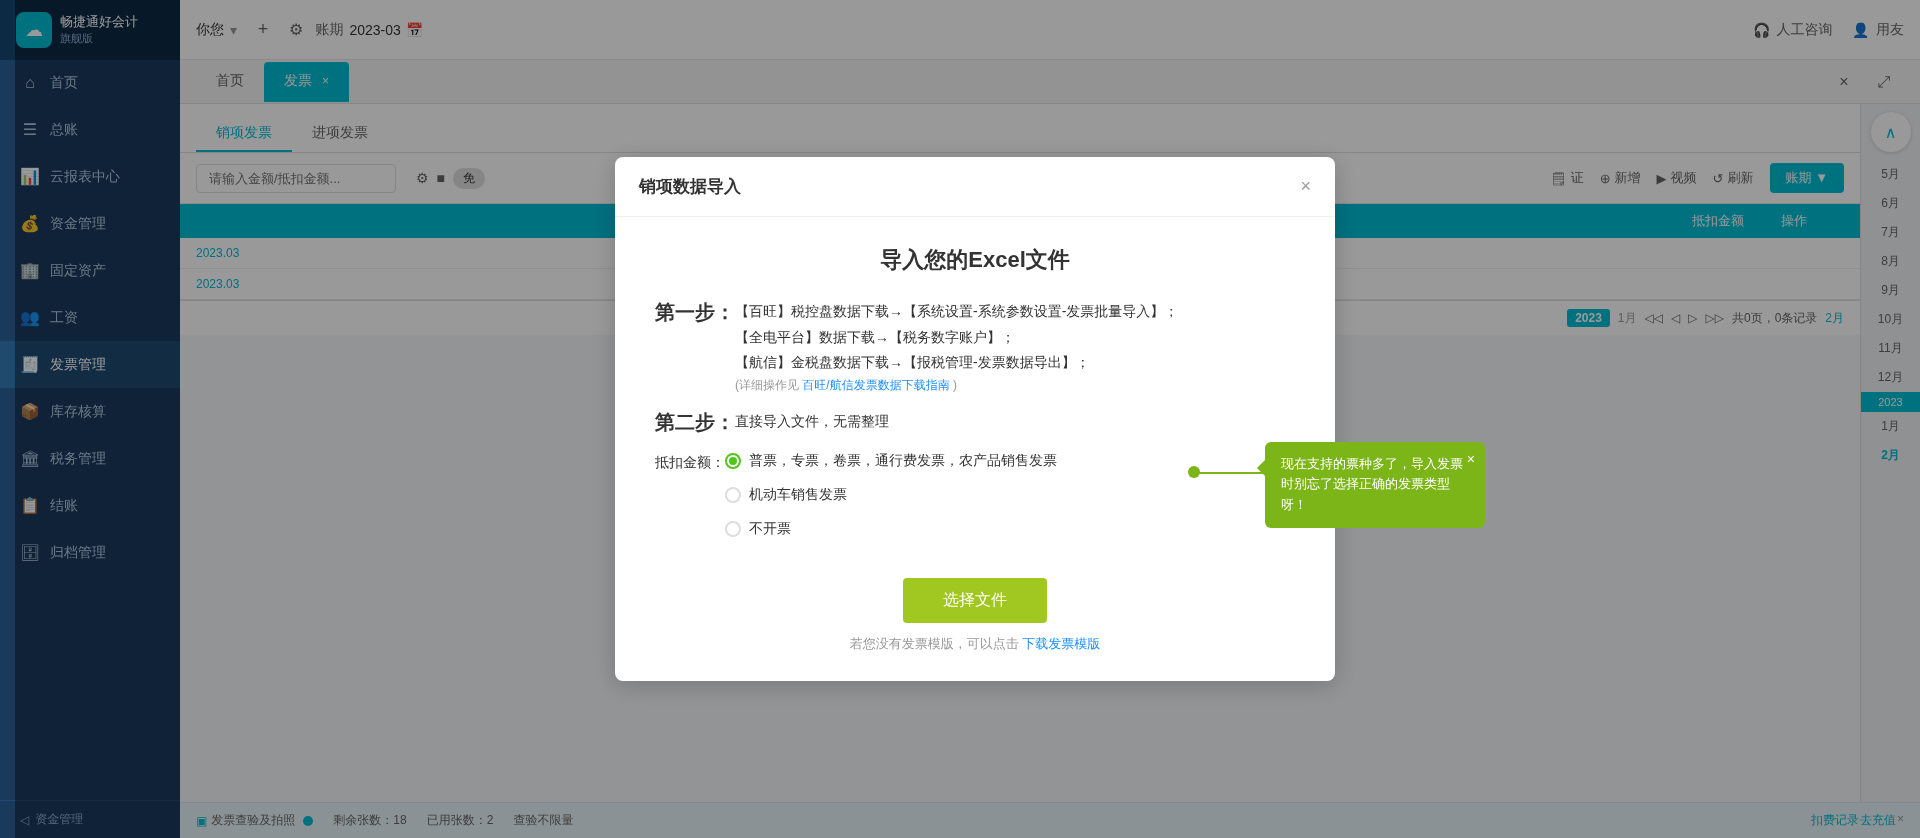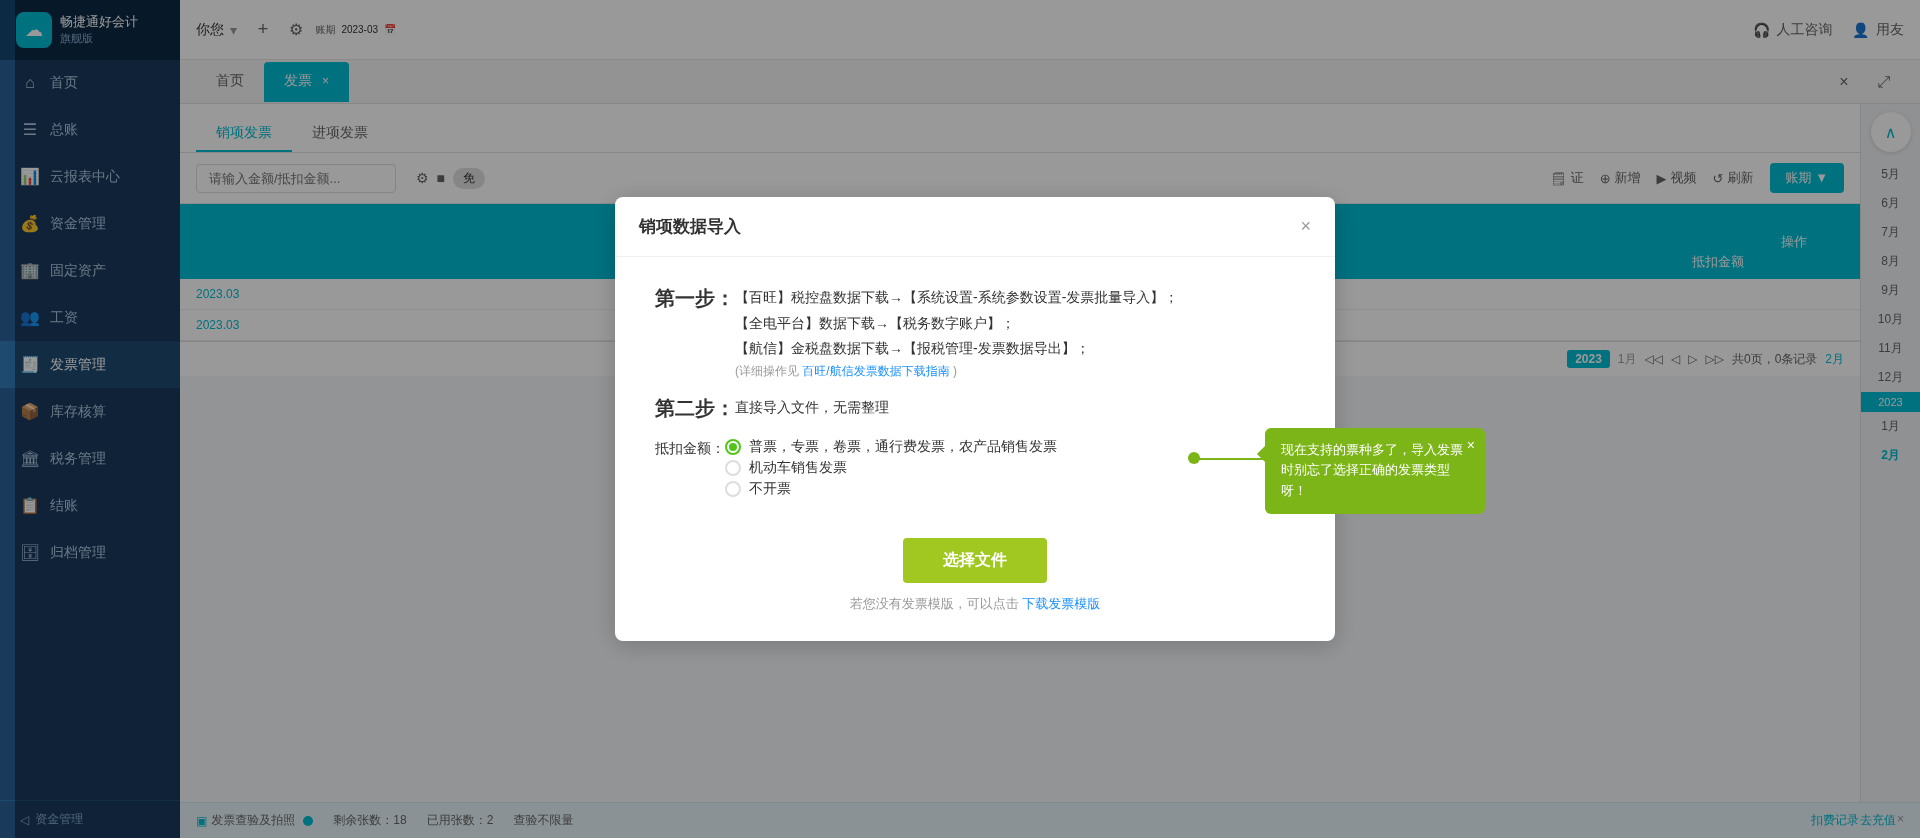--- a/index.html
+++ b/index.html
@@ -22,21 +22,21 @@
 
     
     .main-area { flex: 1; display: flex; flex-direction: column; overflow: hidden; }
 
     
     .topbar { height: 60px; background: #fff; display: flex; align-items: center; padding: 0 16px; border-bottom: 1px solid #e8e8e8; gap: 12px; }
     .topbar-company { display: flex; align-items: center; gap: 6px; color: #333; font-size: 14px; cursor: pointer; }
     .topbar-company-arrow { color: #999; }
     .topbar-add { color: #666; font-size: 18px; cursor: pointer; width: 28px; text-align: center; }
     .topbar-gear { color: #666; font-size: 16px; cursor: pointer; }
-    .topbar-period { display: flex; align-items: center; gap: 6px; color: #333; font-size: 10px; }
+    .topbar-period { display: flex; align-items: center; gap: 6px; color: #333; font-size: 14px; }
     .topbar-period-label { color: #666; }
     .topbar-period-icon { color: #00bcd4; }
     .topbar-right { margin-left: auto; display: flex; align-items: center; gap: 20px; }
     .topbar-consult { display: flex; align-items: center; gap: 6px; color: #666; cursor: pointer; }
     .topbar-user { display: flex; align-items: center; gap: 6px; color: #666; cursor: pointer; }
 
     
     .tabbar { height: 44px; background: #f5f5f5; display: flex; align-items: center; padding: 0 16px; border-bottom: 1px solid #e0e0e0; gap: 0; }
     .tab { padding: 10px 20px; cursor: pointer; color: #666; font-size: 14px; display: flex; align-items: center; gap: 6px; border-bottom: 2px solid transparent; }
     .tab.active { color: #fff; background: #00bcd4; border-radius: 4px 4px 0 0; }
@@ -58,21 +58,21 @@
     .toolbar { display: flex; align-items: center; padding: 10px 16px; background: #fff; gap: 20px; border-bottom: 1px solid #e8e8e8; }
     .toolbar-search { border: 1px solid #ddd; border-radius: 4px; padding: 6px 12px; color: #999; font-size: 13px; width: 200px; outline: none; }
     .toolbar-actions { margin-left: auto; display: flex; align-items: center; gap: 16px; }
     .toolbar-action { display: flex; align-items: center; gap: 4px; color: #666; cursor: pointer; font-size: 13px; }
     .toolbar-btn-teal { background: #00bcd4; color: #fff; padding: 6px 16px; border-radius: 4px; font-size: 13px; cursor: pointer; border: none; }
 
     
     .table-header { display: flex; align-items: center; padding: 8px 16px; background: #00bcd4; color: #fff; font-size: 13px; }
     .table-col { flex: 1; }
     .table-col-ops { width: 100px; text-align: center; }
-    .table-col-amount { width: 120px; text-align: right; margin-top: 41px; }
+    .table-col-amount { width: 120px; text-align: right; }
 
     
     .right-panel { width: 60px; background: #f0f2f5; border-left: 1px solid #e0e0e0; display: flex; flex-direction: column; align-items: center; padding-top: 8px; }
     .right-panel-btn { width: 40px; height: 40px; background: #fff; border-radius: 50%; display: flex; align-items: center; justify-content: center; color: #00bcd4; font-size: 16px; cursor: pointer; margin-bottom: 8px; box-shadow: 0 1px 4px rgba(0,0,0,0.15); }
     .right-year-list { display: flex; flex-direction: column; align-items: center; gap: 0; width: 100%; }
     .right-month { padding: 6px 0; text-align: center; color: #666; font-size: 12px; cursor: pointer; width: 100%; }
     .right-month.active { background: #00bcd4; color: #fff; }
     .right-month.highlight { color: #00bcd4; font-weight: bold; }
     .window-btn { width: 40px; height: 44px; display: flex; align-items: center; justify-content: center; color: #666; cursor: pointer; font-size: 16px; }
 
@@ -98,27 +98,27 @@
     .modal-close { color: #999; font-size: 18px; cursor: pointer; }
     .modal-body { padding: 28px 40px; }
     .modal-big-title { text-align: center; font-size: 22px; font-weight: 600; color: #333; margin-bottom: 24px; }
     .step-row { display: flex; margin-bottom: 12px; }
     .step-label { color: #333; font-size: 20px; font-weight: 700; white-space: nowrap; min-width: 70px; }
     .step-content { color: #333; font-size: 14px; line-height: 1.8; }
     .step-link { color: #1890ff; text-decoration: none; }
     .step-hint { color: #999; font-size: 12px; }
     .ticket-row { display: flex; align-items: flex-start; margin-bottom: 12px; }
     .ticket-label { min-width: 70px; color: #333; font-size: 14px; font-weight: 500; padding-top: 2px; }
-    .ticket-options { display: flex; flex-direction: column; gap: 3px; }
+    .ticket-options { display: flex; flex-direction: column; gap: 16px; }
     .radio-option { display: flex; align-items: center; gap: 8px; font-size: 14px; color: #333; cursor: pointer; }
     .radio-circle { width: 16px; height: 16px; border-radius: 50%; border: 2px solid #ddd; display: flex; align-items: center; justify-content: center; flex-shrink: 0; }
     .radio-circle.selected { border-color: #52c41a; }
     .radio-dot { width: 8px; height: 8px; border-radius: 50%; background: #52c41a; }
     .modal-footer { padding: 0 40px 28px; display: flex; flex-direction: column; align-items: center; gap: 12px; }
-    .select-file-btn { background: #a0c820; color: #fff; border: none; border-radius: 4px; padding: 12px 40px; font-size: 16px; cursor: pointer; font-family: inherit; font-weight: bold; }
+    .select-file-btn { background: #a0c820; color: #fff; border: none; border-radius: 4px; padding: 12px 40px; font-size: 16px; cursor: pointer; font-family: inherit; }
     .download-hint { font-size: 13px; color: #999; }
     .download-hint a { color: #1890ff; }
 
     
     .tooltip-bubble { position: absolute; background: #7cb518; color: #fff; border-radius: 6px; padding: 12px 16px; font-size: 13px; line-height: 1.6; width: 220px; right: -10px; top: 390px; z-index: 200; }
     .tooltip-bubble::before { content: ''; position: absolute; left: -8px; top: 18px; border: 8px solid transparent; border-right-color: #7cb518; border-left: 0; }
   </style>
 </head>
 <body>
 
@@ -342,20 +342,21 @@
   </div>
 </div>
 
 <div class="overlay">
   <div class="modal" style="position:relative;">
     <div class="modal-header">
       <span class="modal-title">销项数据导入</span>
       <span class="modal-close">×</span>
     </div>
     <div class="modal-body">
+      <div class="modal-big-title">导入您的Excel文件</div>
 
       <div class="step-row">
         <span class="step-label">第一步：</span>
         <div class="step-content">
           <div>【百旺】税控盘数据下载→【系统设置-系统参数设置-发票批量导入】；</div>
           <div>【全电平台】数据下载→【税务数字账户】；</div>
           <div>【航信】金税盘数据下载→【报税管理-发票数据导出】；</div>
           <div class="step-hint">
             <span>(详细操作见</span>
             <a class="step-link" href="#">百旺/航信发票数据下载指南</a>

